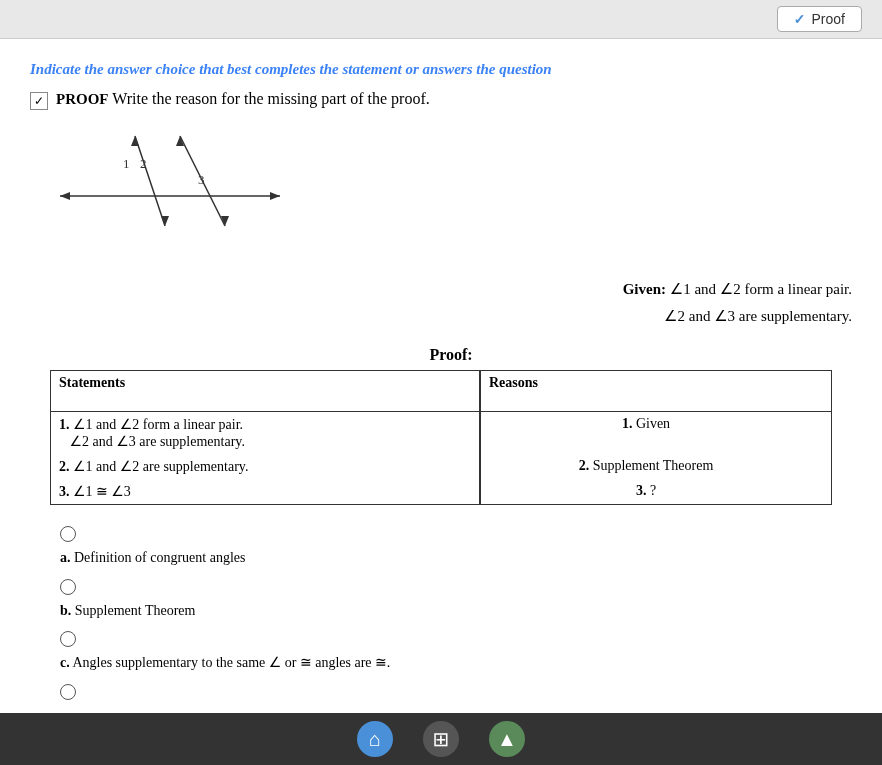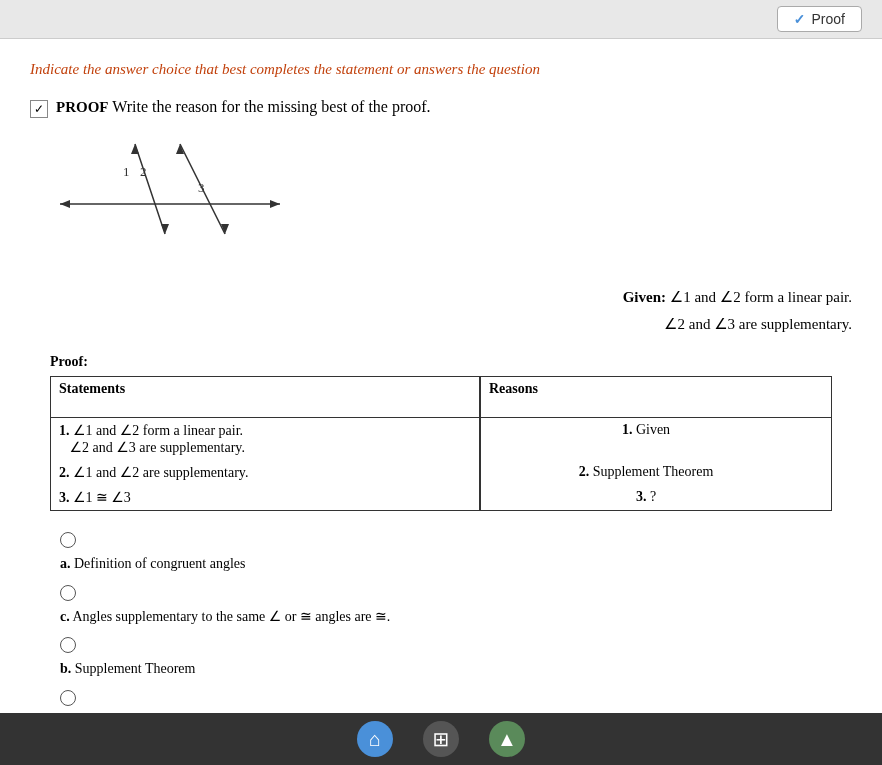--- a/index.html
+++ b/index.html
@@ -34,23 +34,24 @@
       font-weight: bold;
     }
     .content {
       background: white;
       margin: 0;
       padding: 20px 30px;
     }
     .instruction {
       font-style: italic;
       font-size: 15px;
-      color: #c2410c;
-      margin-bottom: 18px;
+      color: #3b82f6;
+      margin-bottom: 10px;
       line-height: 1.4;
+      font-weight: bold;
     }
     .proof-header {
       display: flex;
       align-items: flex-start;
       gap: 8px;
       margin-bottom: 16px;
     }
     .proof-checkbox {
       width: 18px;
       height: 18px;
@@ -83,22 +84,23 @@
       line-height: 1.8;
       text-align: right;
     }
     .given-prove .label {
       font-weight: bold;
       display: inline-block;
       width: 60px;
     }
     .proof-section-title {
       font-weight: bold;
-      font-size: 14px;
+      font-size: 16px;
       margin: 16px 0 6px 20px;
+      text-align: center;
     }
     
     .proof-table-wrapper {
       margin: 0 20px 20px 20px;
       border: 1px solid #333;
     }
     .proof-table {
       width: 100%;
       border-collapse: collapse;
       font-size: 14px;
@@ -189,21 +191,21 @@
 
   <p class="instruction">Indicate the answer choice that best completes the statement or answers the question</p>
 
   <div class="proof-header">
     <div class="proof-checkbox">
       <span>✓</span>
     </div>
     <div>
       <span class="proof-title">PROOF</span>
       <span class="proof-desc"> </span>
-      <span>Write the reason for the missing best of the proof.</span>
+      <span>Write the reason for the missing part of the proof.</span>
     </div>
   </div>
 
   <div class="diagram-container">
     <svg width="240" height="130">
 
       <line x1="10" y1="70" x2="230" y2="70" stroke="#333" stroke-width="1.5"></line>
 
       <polygon points="10,70 20,66 20,74" fill="#333"></polygon>
 
@@ -265,25 +267,25 @@
   </div>
 
   <div class="answer-choices">
     <div id="answer-choices-container">
         <div class="answer-choice">
     <span class="radio-circle"></span>
     <span class="choice-text"><b>a.</b> Definition of congruent angles</span>
   </div>
         <div class="answer-choice">
     <span class="radio-circle"></span>
+    <span class="choice-text"><b>b.</b> Supplement Theorem</span>
+  </div>
+        <div class="answer-choice">
+    <span class="radio-circle"></span>
     <span class="choice-text"><b>c.</b> Angles supplementary to the same ∠ or ≅ angles are ≅.</span>
-  </div>
-        <div class="answer-choice">
-    <span class="radio-circle"></span>
-    <span class="choice-text"><b>b.</b> Supplement Theorem</span>
   </div>
         <div class="answer-choice">
     <span class="radio-circle"></span>
   </div>
       </div>
   </div>
 
 </div>
 
 <div class="bottom-bar">

